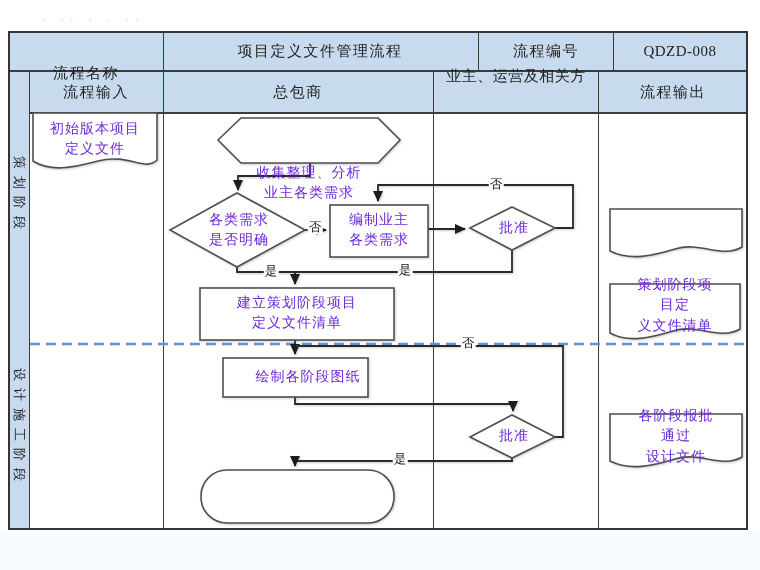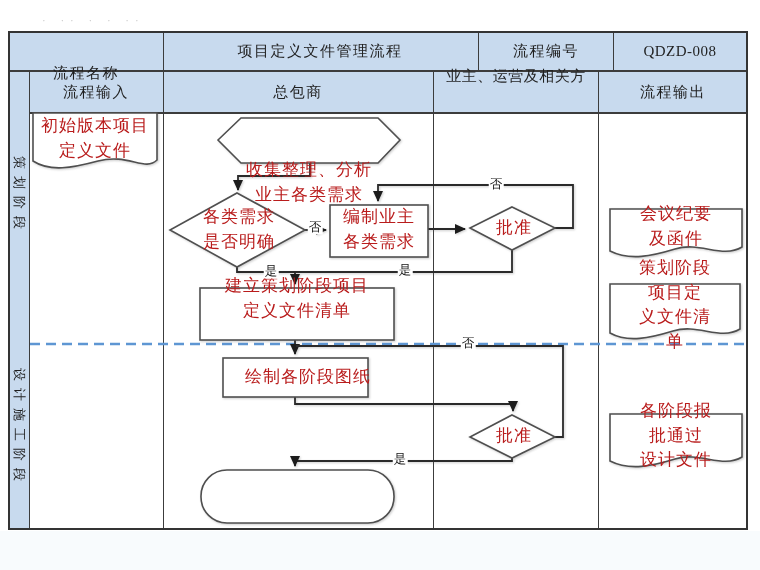--- a/index.html
+++ b/index.html
@@ -10,22 +10,22 @@
   .cell{position:absolute;box-sizing:border-box;border:1px solid #3c3c3c;background:#c8daee;z-index:1;}
   .cell.white{background:#ffffff;}
   .outer-frame{position:absolute;left:8px;top:31px;width:740px;height:499px;
                border:2px solid #343434;box-sizing:border-box;z-index:3;pointer-events:none;}
   svg.flow{position:absolute;left:0;top:0;z-index:2;}
   .shapes{filter:drop-shadow(1.5px 1.5px 0.8px rgba(110,110,110,0.35));}
   .hdr{position:absolute;transform:translate(-50%,-50%);font-size:15px;letter-spacing:1.5px;
        white-space:nowrap;z-index:4;color:#1f1f1f;}
   .phase{position:absolute;transform:translate(-50%,-50%) rotate(90deg);font-size:13px;
          letter-spacing:7px;white-space:nowrap;z-index:4;color:#1f1f1f;}
-  .node-label{position:absolute;transform:translate(-50%,-50%);font-size:17px;line-height:1.45;
-              text-align:center;white-space:pre-line;z-index:4;color:#b91c1c;letter-spacing:1px;}
+  .node-label{position:absolute;transform:translate(-50%,-50%);font-size:14px;line-height:1.45;
+              text-align:center;white-space:pre-line;z-index:4;color:#6d28d9;letter-spacing:1px;}
   .yn{position:absolute;transform:translate(-50%,-50%);font-size:12.5px;line-height:1.05;
       background:#fff;padding:0 1px;z-index:4;color:#141414;}
   .watermark{position:absolute;left:42px;top:14px;font-size:11px;letter-spacing:6px;
              color:#c8c8c8;z-index:0;}
 </style>
 </head>
 <body>
 
 <div class="canvas">
 
@@ -104,25 +104,24 @@
 
   <div class="node-label" style="left:95px;top:139px;">初始版本项目
 定义文件</div>
   <div class="node-label" style="left:309px;top:140px;margin-top:43px;">收集整理、分析
 业主各类需求</div>
   <div class="node-label" style="left:239px;top:230px;">各类需求
 是否明确</div>
   <div class="node-label" style="left:379px;top:230px;">编制业主
 各类需求</div>
   <div class="node-label" style="left:514px;top:228px;">批准</div>
-  <div class="node-label" style="left:297px;top:299px;text-align:center;">建立策划阶段项目
+  <div class="node-label" style="left:297px;top:313px;text-align:center;">建立策划阶段项目
 定义文件清单</div>
   <div class="node-label" style="left:308px;top:377px;">绘制各阶段图纸</div>
   <div class="node-label" style="left:514px;top:436px;">批准</div>
-  <div class="node-label" style="left:676px;top:227px;">会议纪要及函件</div>
   <div class="node-label" style="left:675px;top:305px;">策划阶段项目定
 义文件清单</div>
   <div class="node-label" style="left:676px;top:436px;">各阶段报批通过
 设计文件</div>
 
   <div class="yn" style="left:315px;top:228px;">否</div>
   <div class="yn" style="left:496px;top:185px;">否</div>
   <div class="yn" style="left:468px;top:344px;">否</div>
   <div class="yn" style="left:271px;top:272px;">是</div>
   <div class="yn" style="left:405px;top:271px;">是</div>

